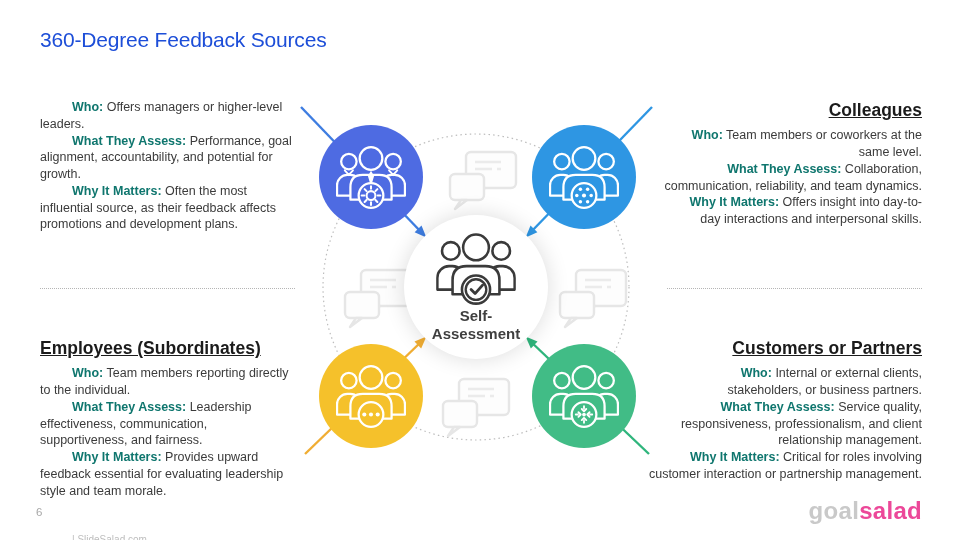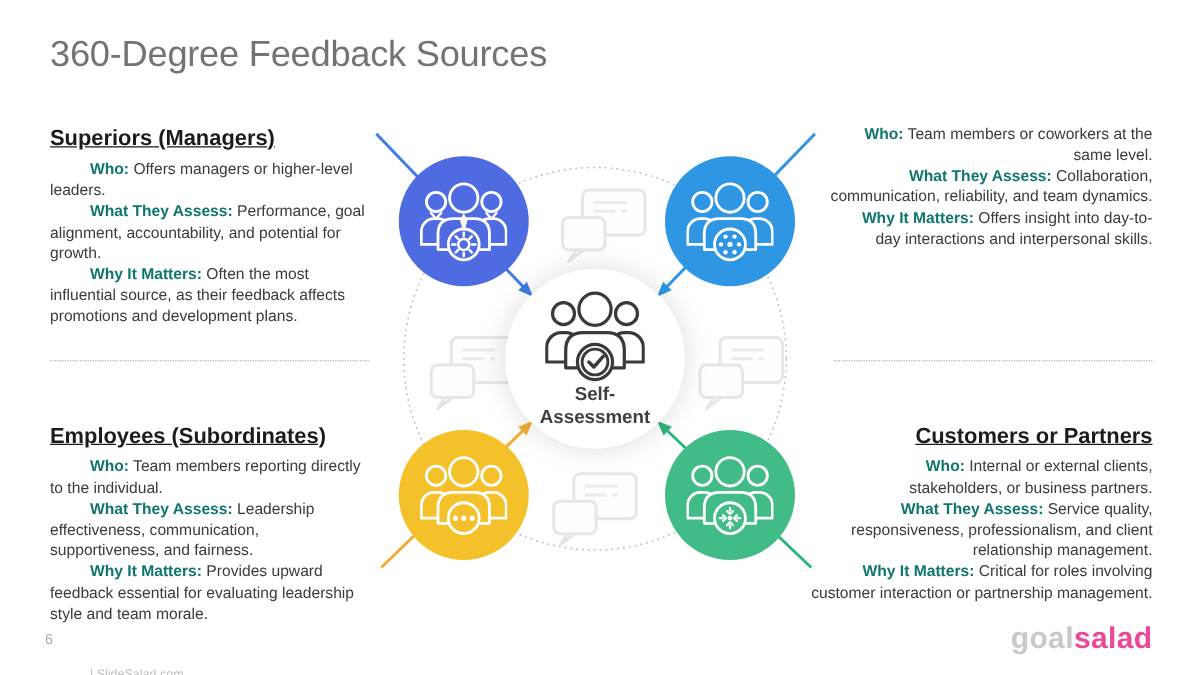--- a/index.html
+++ b/index.html
@@ -1,18 +1,18 @@
 <!DOCTYPE html>
 <html><head>
 <meta charset="utf-8">
 <style>
   html,body{margin:0;padding:0;background:#fff;}
   .slide{position:relative;width:960px;height:540px;background:#fff;overflow:hidden;
          font-family:"Liberation Sans", sans-serif;}
-  .title{position:absolute;left:40px;top:28px;font-size:29px;font-weight:400;color:#737373;letter-spacing:-0.2px;}
+  .title{position:absolute;left:40px;top:28px;font-size:21px;font-weight:400;color:#1d4ed8;letter-spacing:-0.2px;}
   .block{position:absolute;width:258px;font-size:12.5px;line-height:1.34;color:#3b3b3b;}
   .block h2{margin:0 0 5px 0;font-size:17.5px;font-weight:700;color:#1b1b1b;text-decoration:underline;}
   .block b{color:#0f766e;font-weight:700;margin-left:32px;}
   .tl{left:40px;top:99px;}
   .tr{right:38px;top:99px;width:272px;text-align:right;}
   .bl{left:40px;top:337px;}
   .br{right:38px;top:337px;width:282px;text-align:right;}
   .divider{position:absolute;top:288px;width:255px;border-top:1.5px dotted #b5b5b5;height:0;}
   .div-left{left:40px;}
   .div-right{right:38px;}
@@ -37,32 +37,32 @@
   .logo .l2{color:#ec4899;}
 </style>
 </head>
 <body>
 
 <div class="slide">
 
   <div class="title">360-Degree Feedback Sources</div>
 
   <section class="block tl">
-    <h2>Superiors (Managers)</h2>
     <div>
       <b>Who:</b>
       <span>Offers managers or higher-level leaders.</span>
       <br><b>What They Assess:</b>
       <span>Performance, goal alignment, accountability, and potential for growth.</span>
       <br><b>Why It Matters:</b>
       <span>Often the most influential source, as their feedback affects promotions and development plans.</span>
     </div>
   </section>
 
   <section class="block tr">
+    <h2>Colleagues</h2>
     <div>
       <b>Who:</b>
       <span>Team members or coworkers at the same level.</span>
       <br><b>What They Assess:</b>
       <span>Collaboration, communication, reliability, and team dynamics.</span>
       <br><b>Why It Matters:</b>
       <span>Offers insight into day-to-day interactions and interpersonal skills.</span>
     </div>
   </section>
 

